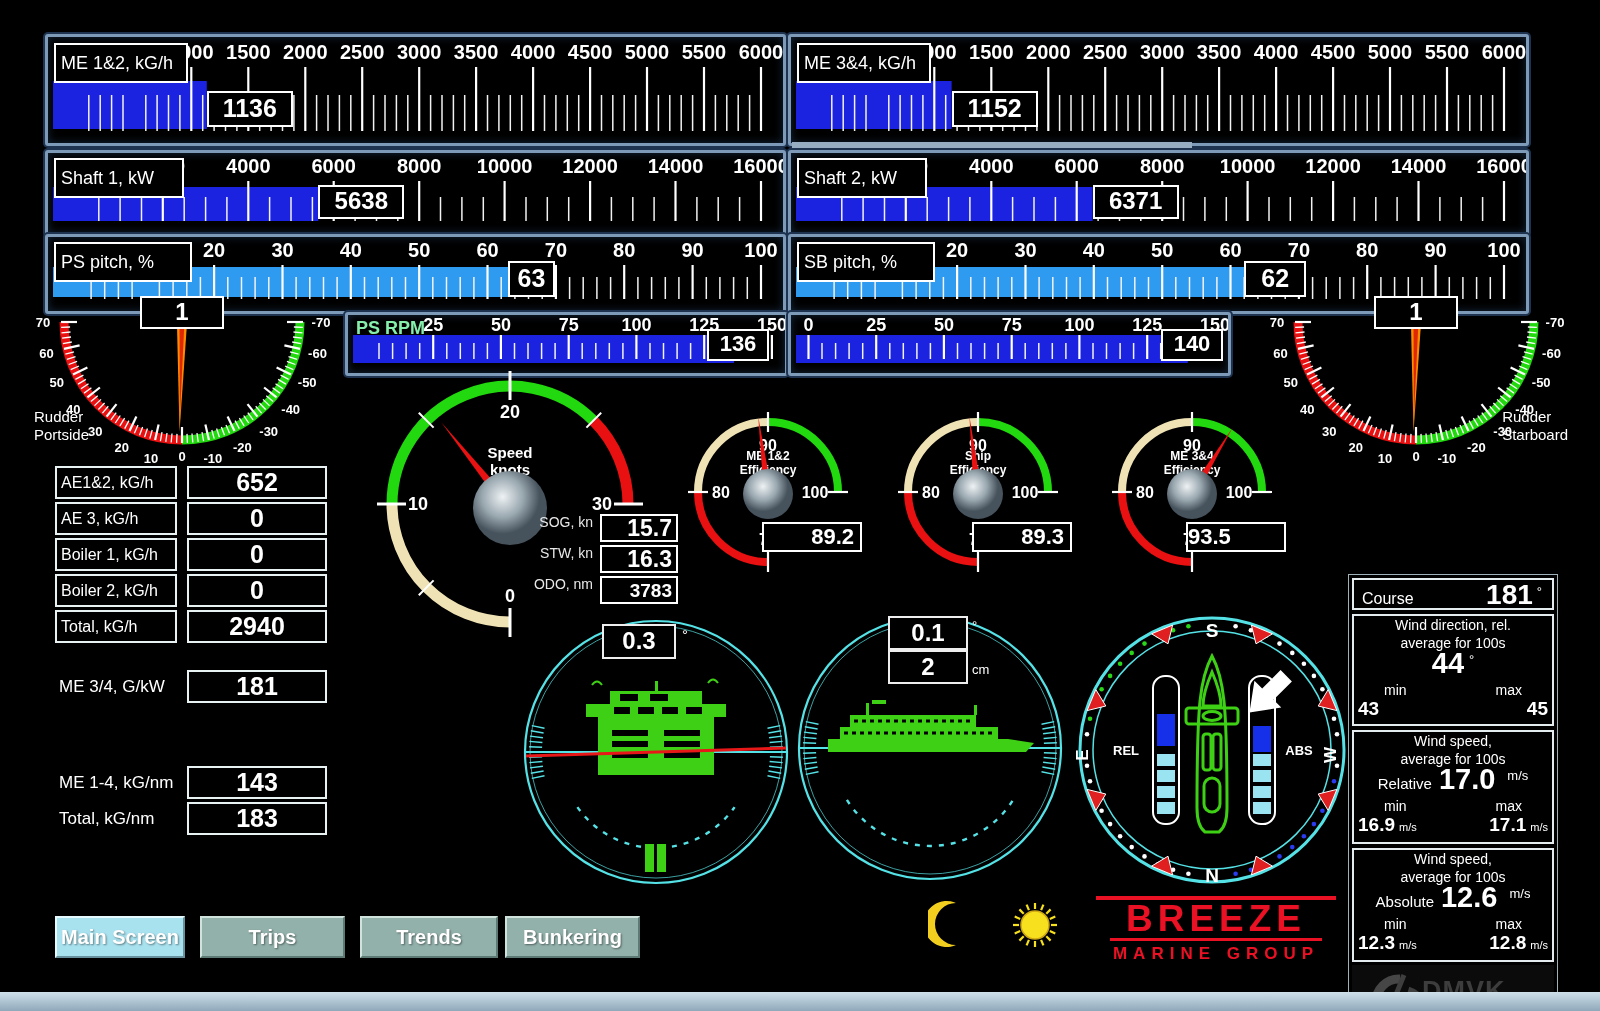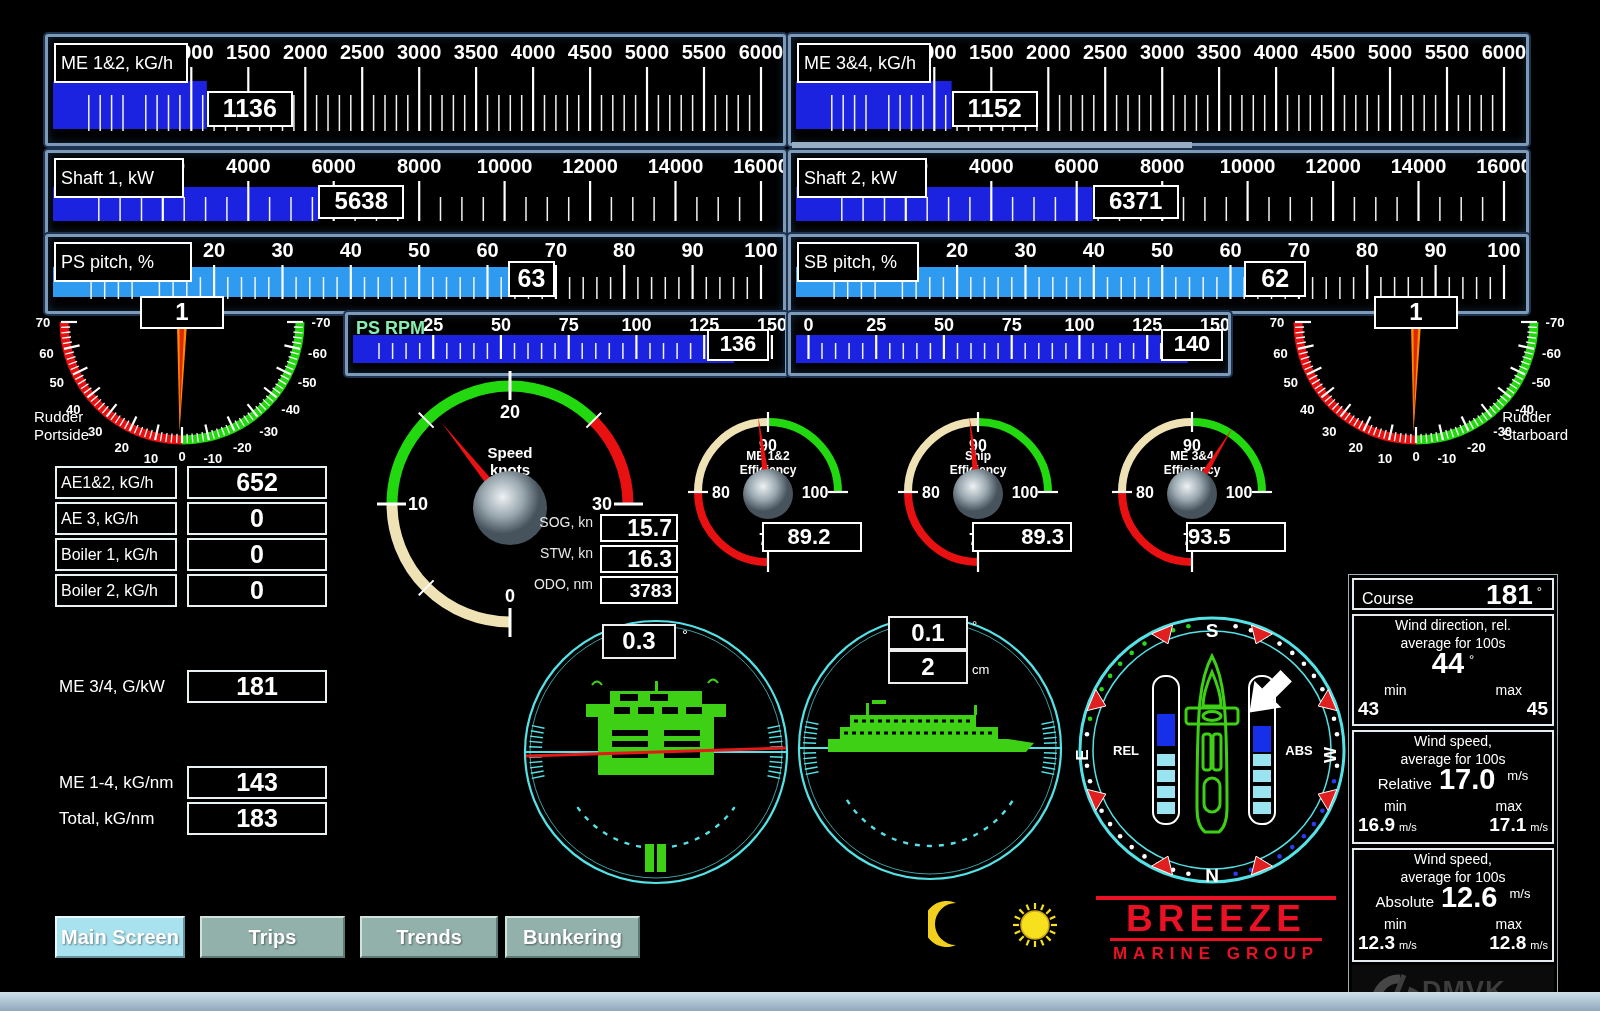--- a/index.html
+++ b/index.html
@@ -442,21 +442,21 @@
         <text x="439.5" y="20" font-size="20">60</text>
         <line x1="507.9" y1="28" x2="507.9" y2="62" stroke="#fff" stroke-width="2.2"></line>
         <text x="507.9" y="20" font-size="20">70</text>
         <line x1="576.2" y1="28" x2="576.2" y2="62" stroke="#fff" stroke-width="2.2"></line>
         <text x="576.2" y="20" font-size="20">80</text>
         <line x1="644.6" y1="28" x2="644.6" y2="62" stroke="#fff" stroke-width="2.2"></line>
         <text x="644.6" y="20" font-size="20">90</text>
         <line x1="713.0" y1="28" x2="713.0" y2="62" stroke="#fff" stroke-width="2.2"></line>
         <text x="713.0" y="20" font-size="20">100</text>
       </svg>
-      <div class="lg-label" style="top:5px;width:122px">SB pitch, %</div>
+      <div class="lg-label" style="top:5px;width:138px">SB pitch, %</div>
       <div class="lg-value" style="left:453.2px;top:24px;width:62px;height:36px;font-size:25px;line-height:30px">62</div>
     </div>
   <div class="lg" style="left:345px;top:312px;width:437px;height:58px">
       <svg width="437" height="58">
         <rect x="5" y="20" width="381.0" height="28" fill="#1b23e0"></rect>
         <line x1="31.0" y1="28" x2="31.0" y2="44" stroke="#f2f2f2" stroke-width="1.5"></line>
         <line x1="44.6" y1="28" x2="44.6" y2="44" stroke="#f2f2f2" stroke-width="1.5"></line>
         <line x1="58.1" y1="28" x2="58.1" y2="44" stroke="#f2f2f2" stroke-width="1.5"></line>
         <line x1="71.7" y1="28" x2="71.7" y2="44" stroke="#f2f2f2" stroke-width="1.5"></line>
         <line x1="98.8" y1="28" x2="98.8" y2="44" stroke="#f2f2f2" stroke-width="1.5"></line>
@@ -799,21 +799,21 @@
         <text x="102.0" y="55.0" font-size="16">90</text>
         <line x1="162.0" y1="96.0" x2="182.0" y2="96.0" stroke="#fff" stroke-width="2.2"></line>
         <text x="149.0" y="102.0" font-size="16">100</text>
         <text x="102" y="64" font-size="12" font-weight="normal">ME 1&amp;2</text>
         <text x="102" y="78" font-size="12" font-weight="normal">Efficiency</text>
         <g transform="rotate(-7.2 102 98)">
           <polygon points="97,112 107,112 102,20" fill="#e81212"></polygon>
         </g>
         <circle cx="102" cy="98" r="25" fill="url(#sph)"></circle>
       </svg>
-      <div class="lg-value" style="left:96px;top:126px;width:100px;height:30px;font-size:22px;line-height:26px;padding-right:6px">89.2</div>
+      <div class="lg-value" style="left:96px;top:126px;width:100px;height:30px;font-size:22px;line-height:26px;text-align:right;padding-right:6px">89.2</div>
     </div>
   <div class="abs eff" style="left:876px;top:396px;width:204px;height:204px">
       <svg width="204" height="204">
         <path d="M102.0,166.0 A70,70 0 0 1 32.0,96.0" stroke="#e81010" stroke-width="8" fill="none"></path>
         <path d="M32.0,96.0 A70,70 0 0 1 102.0,26.0" stroke="#efe2b4" stroke-width="8" fill="none"></path>
         <path d="M102.0,26.0 A70,70 0 0 1 172.0,96.0" stroke="#22d80e" stroke-width="8" fill="none"></path>
         <line x1="102.0" y1="156.0" x2="102.0" y2="176.0" stroke="#fff" stroke-width="2.2"></line>
         <text x="102.0" y="149.0" font-size="16">70</text>
         <line x1="42.0" y1="96.0" x2="22.0" y2="96.0" stroke="#fff" stroke-width="2.2"></line>
         <text x="55.0" y="102.0" font-size="16">80</text>
@@ -862,20 +862,24 @@
         <div class="tlabel">AE 3, kG/h</div>
         <div class="tvalue">0</div>
       </div>
     <div class="trow">
         <div class="tlabel">Boiler 1, kG/h</div>
         <div class="tvalue">0</div>
       </div>
     <div class="trow">
         <div class="tlabel">Boiler 2, kG/h</div>
         <div class="tvalue">0</div>
+      </div>
+    <div class="trow">
+        <div class="tlabel">Total, kG/h</div>
+        <div class="tvalue">2940</div>
       </div>
   </div>
   <div class="tbl" style="left:55px;top:670px">
     <div class="trow">
         <div class="tlabel plain">ME 3/4, G/kW</div>
         <div class="tvalue">181</div>
       </div>
   </div>
   <div class="tbl" style="left:55px;top:766px">
     <div class="trow">

